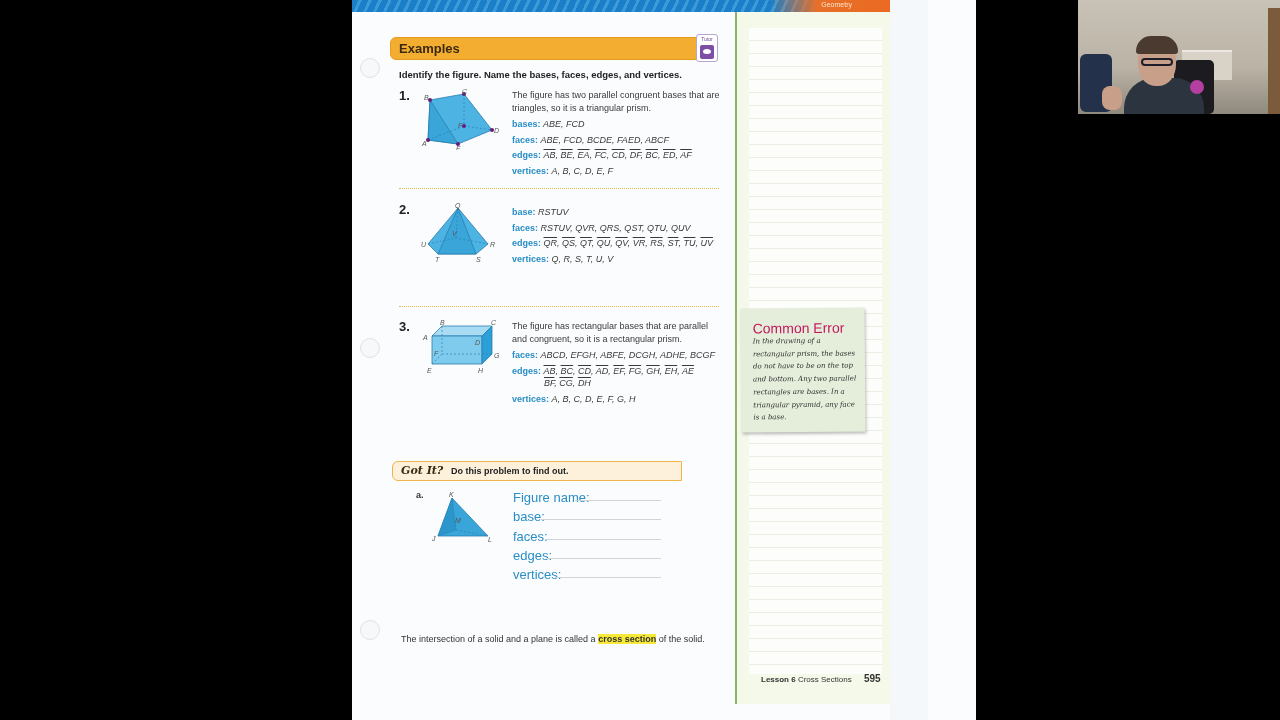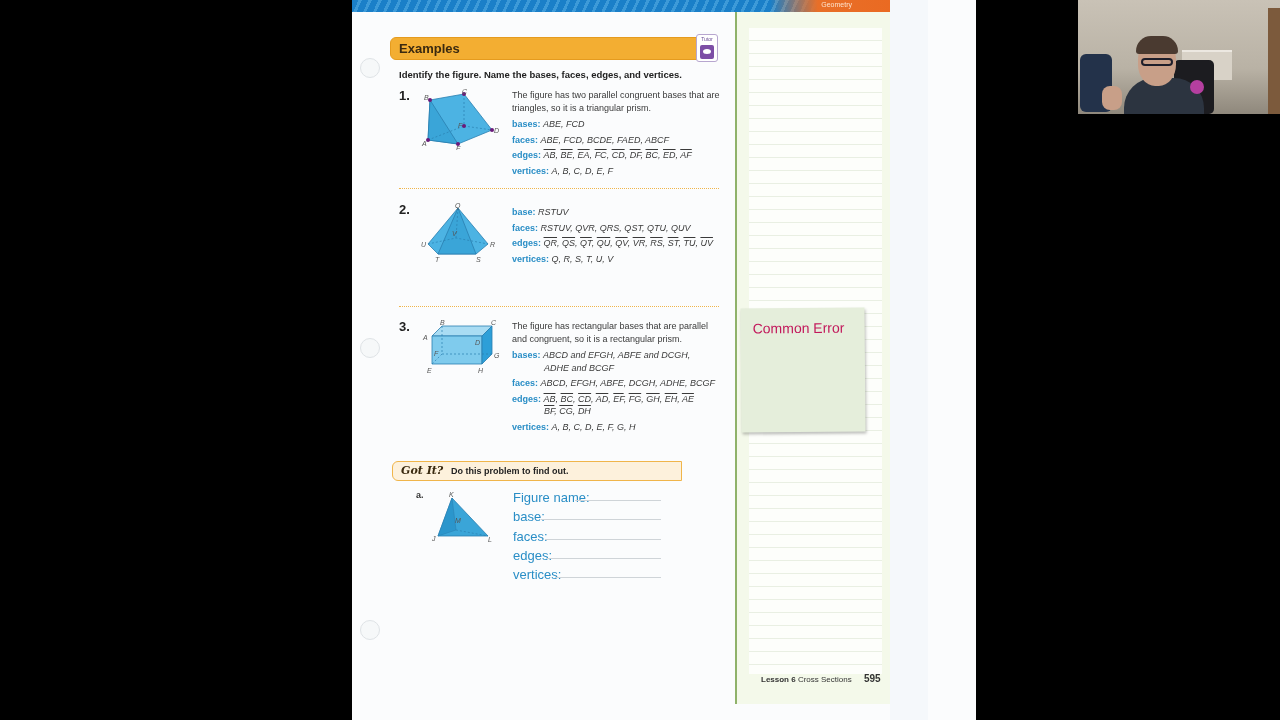--- a/index.html
+++ b/index.html
@@ -181,21 +181,20 @@
         <text x="71" y="7">C</text>
         <text x="3" y="22">A</text>
       <text x="55" y="27">D</text>
         <text x="14" y="38">F</text>
         <text x="74" y="40">G</text>
       <text x="7" y="55">E</text>
         <text x="58" y="55">H</text>
     </svg>
     <div class="exbody" style="top:320px;">
       <div class="desc">The figure has rectangular bases that are parallel and congruent, so it is a rectangular prism.</div>
-      <div class="row"><span class="k">bases:</span> <span class="v">ABCD and EFGH, ABFE and DCGH,</span><br><span class="v indent">ADHE and BCGF</span></div>
       <div class="row"><span class="k">faces:</span> <span class="v">ABCD, EFGH, ABFE, DCGH, ADHE, BCGF</span></div>
       <div class="row"><span class="k">edges:</span> <span class="v edges"><span style="text-decoration: overline;">AB</span>, <span style="text-decoration: overline;">BC</span>, <span style="text-decoration: overline;">CD</span>, <span style="text-decoration: overline;">AD</span>, <span style="text-decoration: overline;">EF</span>, <span style="text-decoration: overline;">FG</span>, <span style="text-decoration: overline;">GH</span>, <span style="text-decoration: overline;">EH</span>, <span style="text-decoration: overline;">AE</span></span><br><span class="v edges indent"><span style="text-decoration: overline;">BF</span>, <span style="text-decoration: overline;">CG</span>, <span style="text-decoration: overline;">DH</span></span></div>
       <div class="row"><span class="k">vertices:</span> <span class="v">A, B, C, D, E, F, G, H</span></div>
     </div>
 
     <div class="gotit">
       <span class="gi">Got It?</span>
       <span class="gt">Do this problem to find out.</span>
     </div>
     <div class="qa">a.</div>
@@ -223,23 +222,25 @@
     </div>
     <div class="blank" style="left:161px; top:548px;">
       <span>edges:</span>
       <span class="ln" style="left:34px; width:114px;"></span>
     </div>
     <div class="blank" style="left:161px; top:567px;">
       <span>vertices:</span>
       <span class="ln" style="left:42px; width:106px;"></span>
     </div>
 
+    <div class="cs-text"><span>The intersection of a solid and a plane is called a </span><span class="hl">cross section</span><span> of the solid.</span></div>
 
     <div class="sticky">
       <div class="st-title">Common Error</div>
+      <div class="st-body">In the drawing of a rectangular prism, the bases do not have to be on the top and bottom. Any two parallel rectangles are bases. In a triangular pyramid, any face is a base.</div>
     </div>
 
     <div class="footer">
       <b>Lesson 6</b>
       <span>Cross Sections</span>
       <span class="pn">595</span>
     </div>
   </div>
 
   <div class="webcam">

